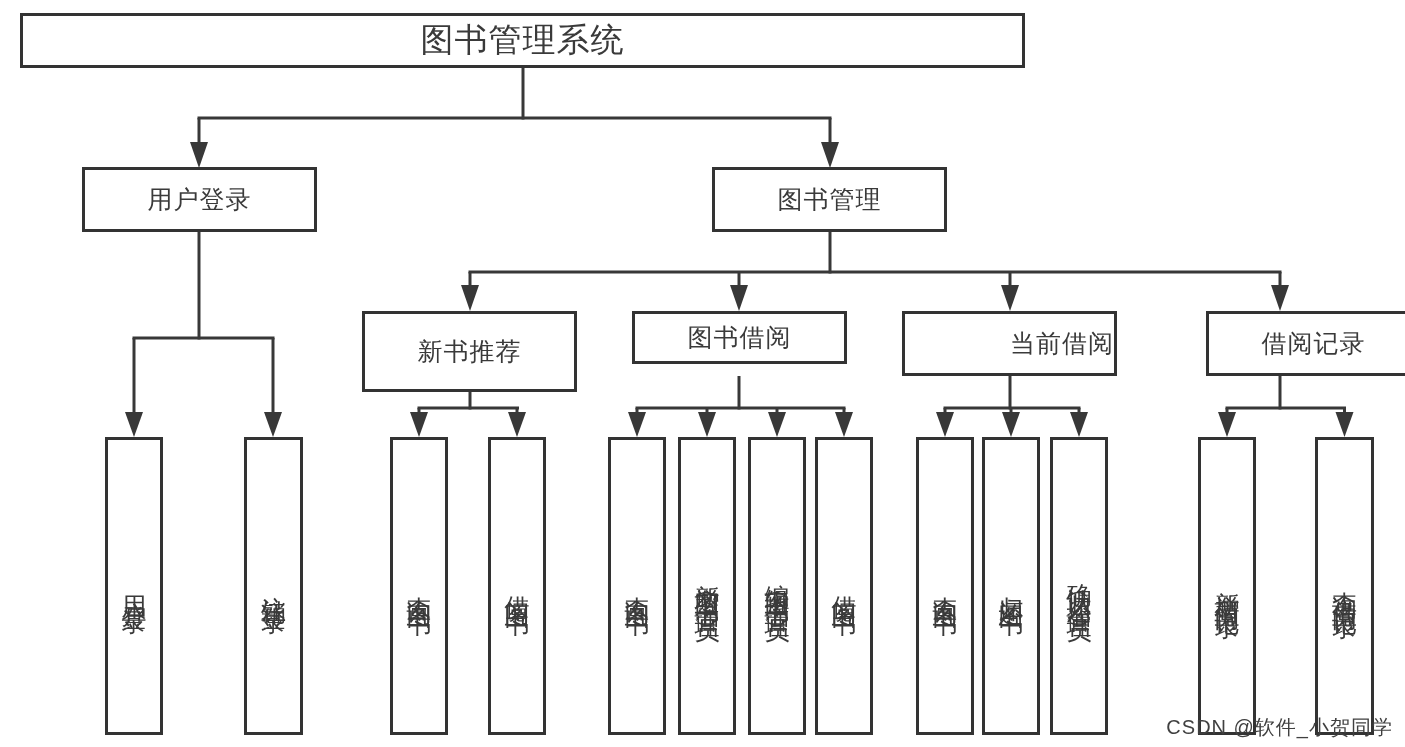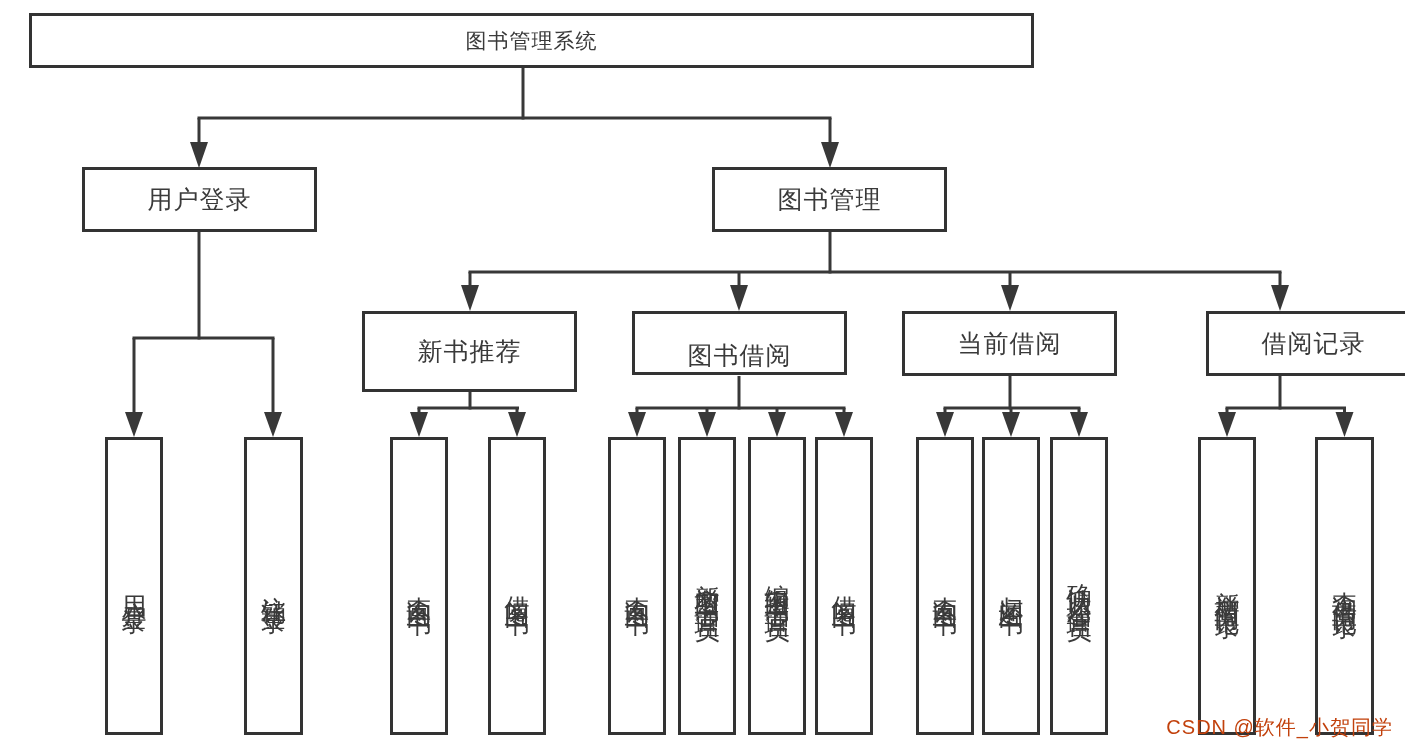--- a/index.html
+++ b/index.html
@@ -17,33 +17,33 @@
     position:absolute;
     box-sizing:border-box;
     border:3px solid #333333;
     background:#ffffff;
     display:flex;align-items:center;justify-content:center;
     color:#3a3a3a;
     font-size:25px;
     letter-spacing:1px;
     z-index:2;
   }
-  .root{font-size:21px;margin-left:9px;}
+  .root{font-size:33px;}
   .vbox{
     writing-mode:vertical-rl;
     letter-spacing:5px;
     font-size:25px;
     line-height:1;
   }
   .vbox span{display:block;}
   .watermark{
     position:absolute;
     right:12px;bottom:6px;
     font-size:20px;
-    color:#c2410c;
+    color:#404040;
     letter-spacing:1px;
     z-index:3;
     white-space:nowrap;
     text-align:right;
   }
 </style>
 </head>
 <body>
 
 <div class="canvas">
@@ -131,24 +131,24 @@
   <div class="box" style="left:82px;top:167px;width:235px;height:65px;">
     <span>用户登录</span>
   </div>
   <div class="box" style="left:712px;top:167px;width:235px;height:65px;">
     <span>图书管理</span>
   </div>
 
   <div class="box" style="left:362px;top:311px;width:215px;height:81px;">
     <span>新书推荐</span>
   </div>
-  <div class="box" style="left:632px;top:311px;width:215px;height:64px;align-items:flex-end;">
+  <div class="box" style="left:632px;top:311px;width:215px;height:53px;">
     <span>图书借阅</span>
   </div>
-  <div class="box" style="left:902px;top:311px;width:215px;height:65px;">
+  <div class="box" style="left:902px;top:311px;width:215px;height:65px;justify-content:flex-end;">
     <span>当前借阅</span>
   </div>
   <div class="box" style="left:1173px;top:311px;width:215px;height:65px;margin-left:33px;">
     <span>借阅记录</span>
   </div>
 
   <div class="box vbox" style="left:105px;top:437px;width:58px;height:298px;">
     <span>用户登录</span>
   </div>
   <div class="box vbox" style="left:244px;top:437px;width:59px;height:298px;">

